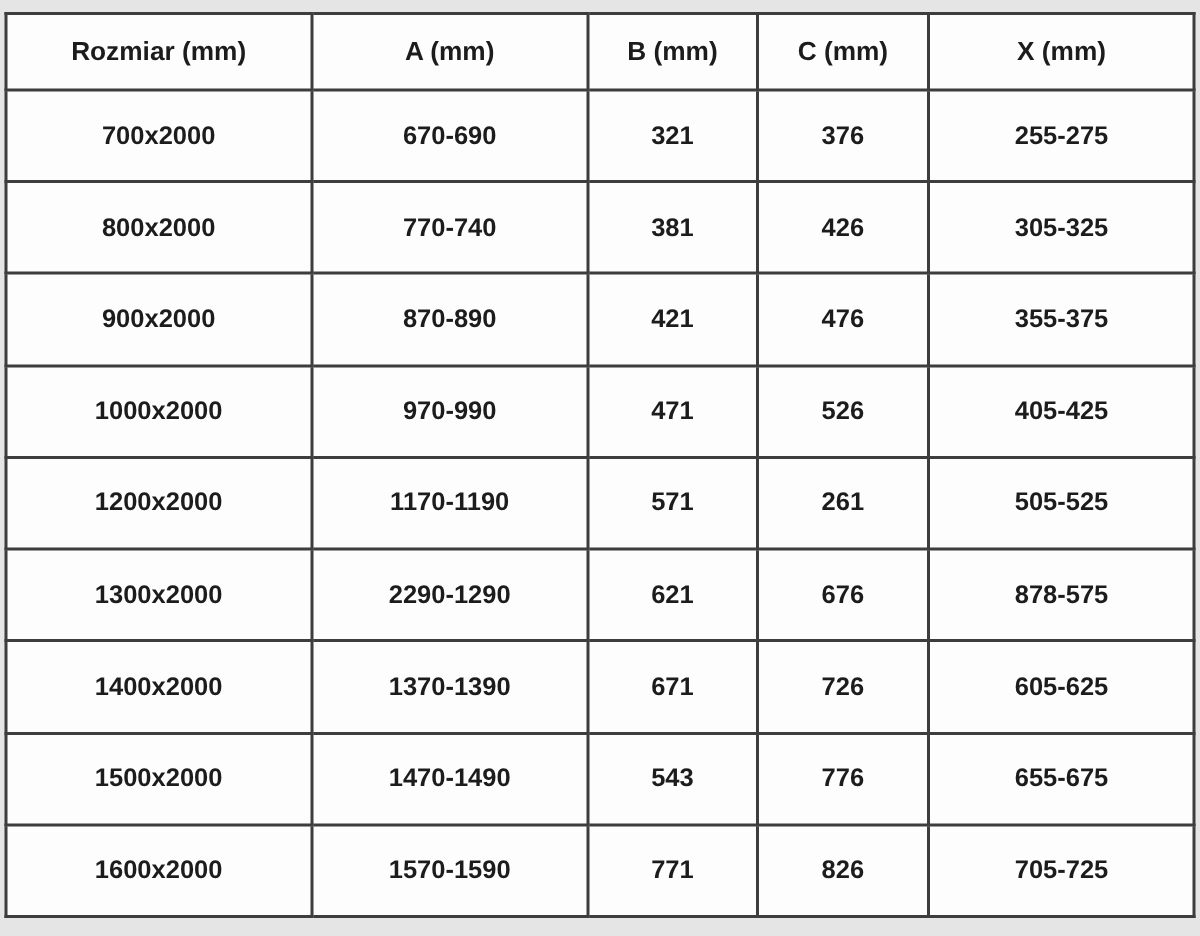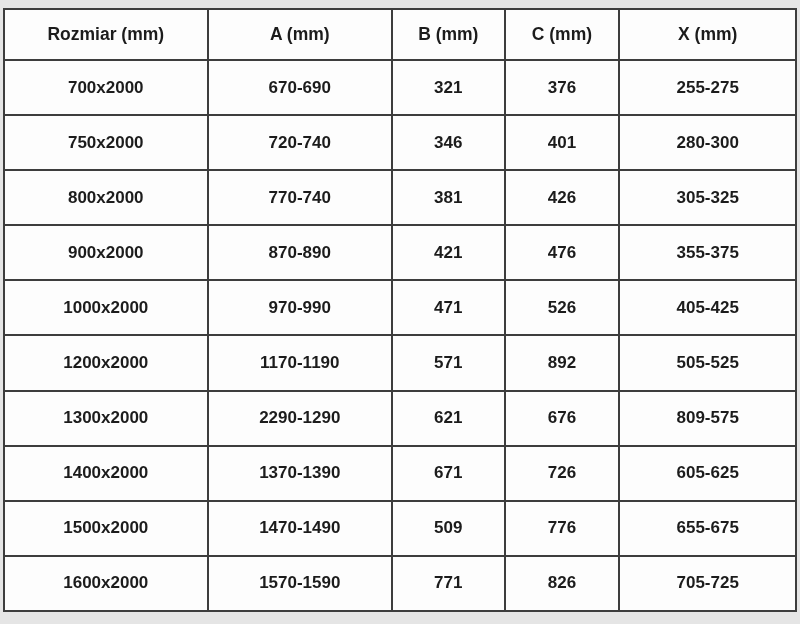--- a/index.html
+++ b/index.html
@@ -66,27 +66,20 @@
     </thead>
     <tbody>
         <tr>
     <td>700x2000</td>
     <td>670-690</td>
     <td>321</td>
     <td>376</td>
     <td>255-275</td>
   </tr>
         <tr>
-    <td>750x2000</td>
-    <td>720-740</td>
-    <td>346</td>
-    <td>401</td>
-    <td>280-300</td>
-  </tr>
-        <tr>
     <td>800x2000</td>
     <td>770-740</td>
     <td>381</td>
     <td>426</td>
     <td>305-325</td>
   </tr>
         <tr>
     <td>900x2000</td>
     <td>870-890</td>
     <td>421</td>
@@ -97,41 +90,41 @@
     <td>1000x2000</td>
     <td>970-990</td>
     <td>471</td>
     <td>526</td>
     <td>405-425</td>
   </tr>
         <tr>
     <td>1200x2000</td>
     <td>1170-1190</td>
     <td>571</td>
-    <td>892</td>
+    <td>261</td>
     <td>505-525</td>
   </tr>
         <tr>
     <td>1300x2000</td>
     <td>2290-1290</td>
     <td>621</td>
     <td>676</td>
-    <td>809-575</td>
+    <td>878-575</td>
   </tr>
         <tr>
     <td>1400x2000</td>
     <td>1370-1390</td>
     <td>671</td>
     <td>726</td>
     <td>605-625</td>
   </tr>
         <tr>
     <td>1500x2000</td>
     <td>1470-1490</td>
-    <td>509</td>
+    <td>543</td>
     <td>776</td>
     <td>655-675</td>
   </tr>
         <tr>
     <td>1600x2000</td>
     <td>1570-1590</td>
     <td>771</td>
     <td>826</td>
     <td>705-725</td>
   </tr>

